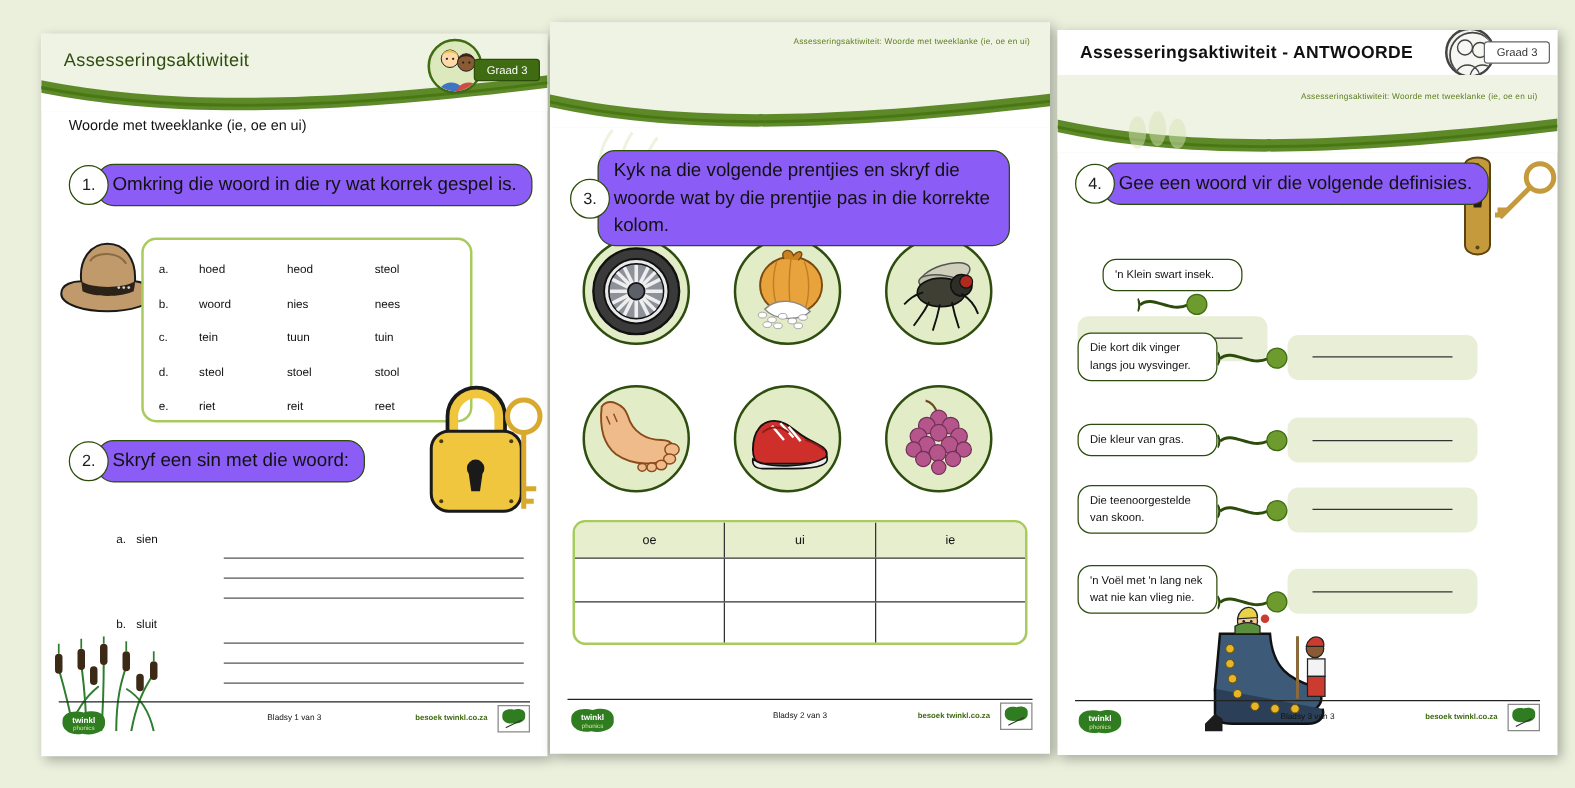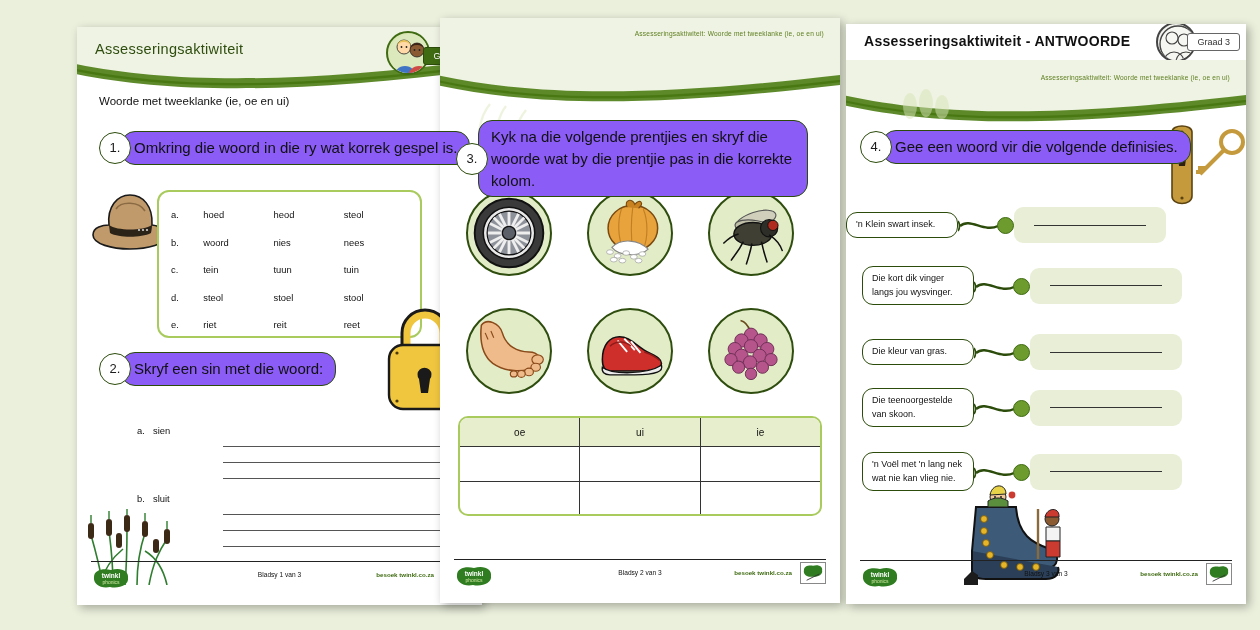--- a/index.html
+++ b/index.html
@@ -7,21 +7,21 @@
     width:1260px; height:630px; overflow:hidden;
     background:#eaf0dc;
     font-family:"Liberation Sans", sans-serif;
     position:relative;
   }
   .sheet {
     position:absolute; background:#ffffff;
     box-shadow:3px 3px 9px rgba(0,0,0,.30);
     overflow:hidden;
   }
-  #page1 { left:33px;  top:27px;  width:405px; height:578px;margin-left:44px; }
+  #page1 { left:33px;  top:27px;  width:405px; height:578px; }
   #page2 { left:440px; top:18px;  width:400px; height:585px; }
   #page3 { left:846px; top:24px;  width:400px; height:580px; }
 
   
   .hdr { position:relative; height:62px; background:#eff3e3; overflow:hidden; }
   .hdr.plain { height:84px; }
   .hdr .wave {
     position:absolute; left:-6%; bottom:-4px; width:112%; height:34px;
   }
   .hdr-title {
@@ -529,21 +529,21 @@
       <circle cx="20" cy="12" r="1.6" fill="#5c4412"></circle>
         <circle cx="20" cy="78" r="1.6" fill="#5c4412"></circle>
       <g>
         <circle cx="70" cy="22" r="11" fill="none" stroke="#c49a3c" stroke-width="4"></circle>
         <path d="M62 30 L38 54" stroke="#c49a3c" stroke-width="4"></path>
         <path d="M44 48 l-8 0 M40 52 l-6 0" stroke="#c49a3c" stroke-width="4"></path>
       </g>
     </svg>
   </div>
 
-  <div class="defrow" style="left:0;top:183px;">
+  <div class="defrow" style="left:16px;top:183px;flex-direction:column;">
     <div class="defbox">'n Klein swart insek.</div>
     <div class="connector">
       <svg width="56" height="20" viewBox="0 0 56 20">
         <path d="M0 6 a5 7 0 0 1 0 10" fill="none" stroke="#2c4c0b" stroke-width="1.8"></path>
         <path d="M2 11 C12 2 26 18 40 11" fill="none" stroke="#2c4c0b" stroke-width="2.4"></path>
       </svg>
       <div class="knob"></div>
     </div>
     <div class="ansbox">
         <div class="ansline"></div>
@@ -585,21 +585,21 @@
         <path d="M0 6 a5 7 0 0 1 0 10" fill="none" stroke="#2c4c0b" stroke-width="1.8"></path>
         <path d="M2 11 C12 2 26 18 40 11" fill="none" stroke="#2c4c0b" stroke-width="2.4"></path>
       </svg>
       <div class="knob"></div>
     </div>
     <div class="ansbox">
         <div class="ansline"></div>
       </div>
   </div>
 
-  <div class="defrow" style="left:16px;top:428px;">
+  <div class="defrow" style="left:16px;top:428px;align-items:flex-end;">
     <div class="defbox">'n Voël met 'n lang nek wat nie kan vlieg nie.</div>
     <div class="connector">
       <svg width="56" height="20" viewBox="0 0 56 20">
         <path d="M0 6 a5 7 0 0 1 0 10" fill="none" stroke="#2c4c0b" stroke-width="1.8"></path>
         <path d="M2 11 C12 2 26 18 40 11" fill="none" stroke="#2c4c0b" stroke-width="2.4"></path>
       </svg>
       <div class="knob"></div>
     </div>
     <div class="ansbox">
         <div class="ansline"></div>

